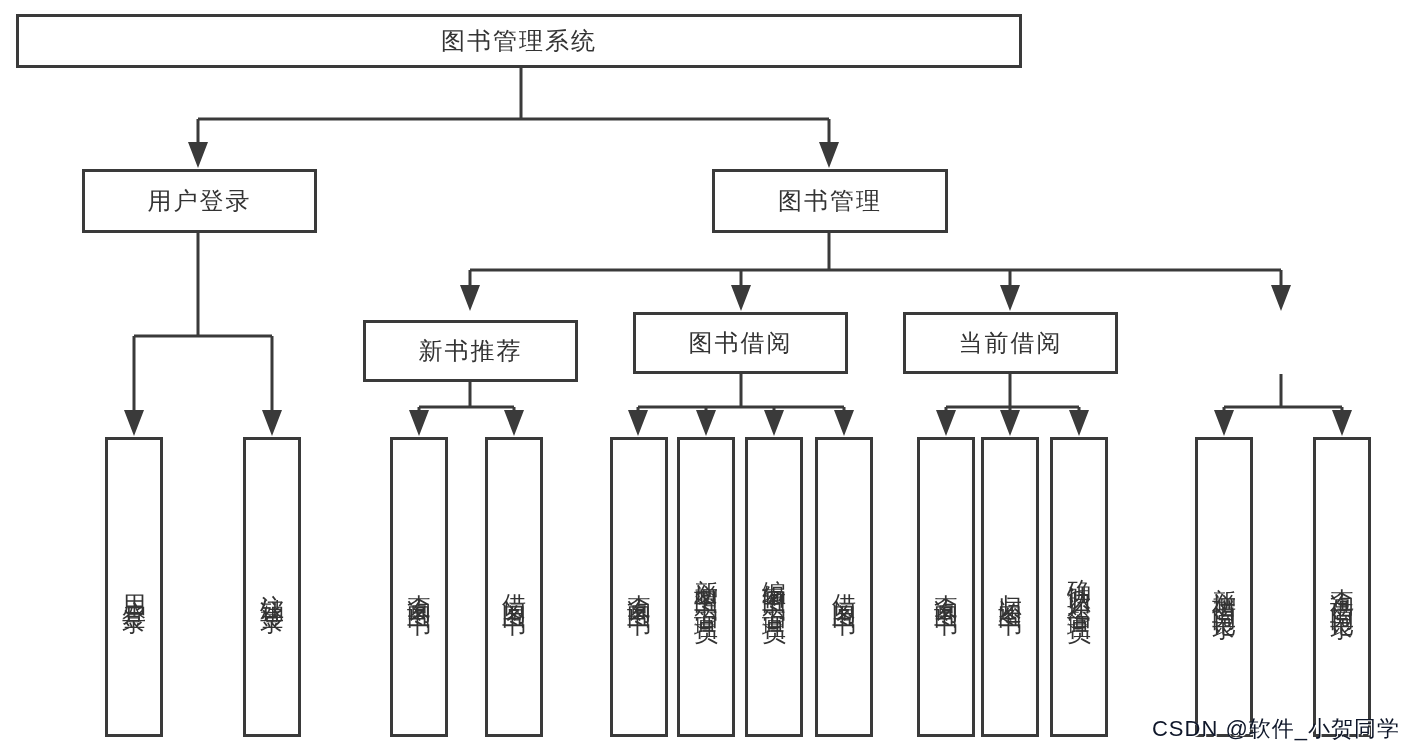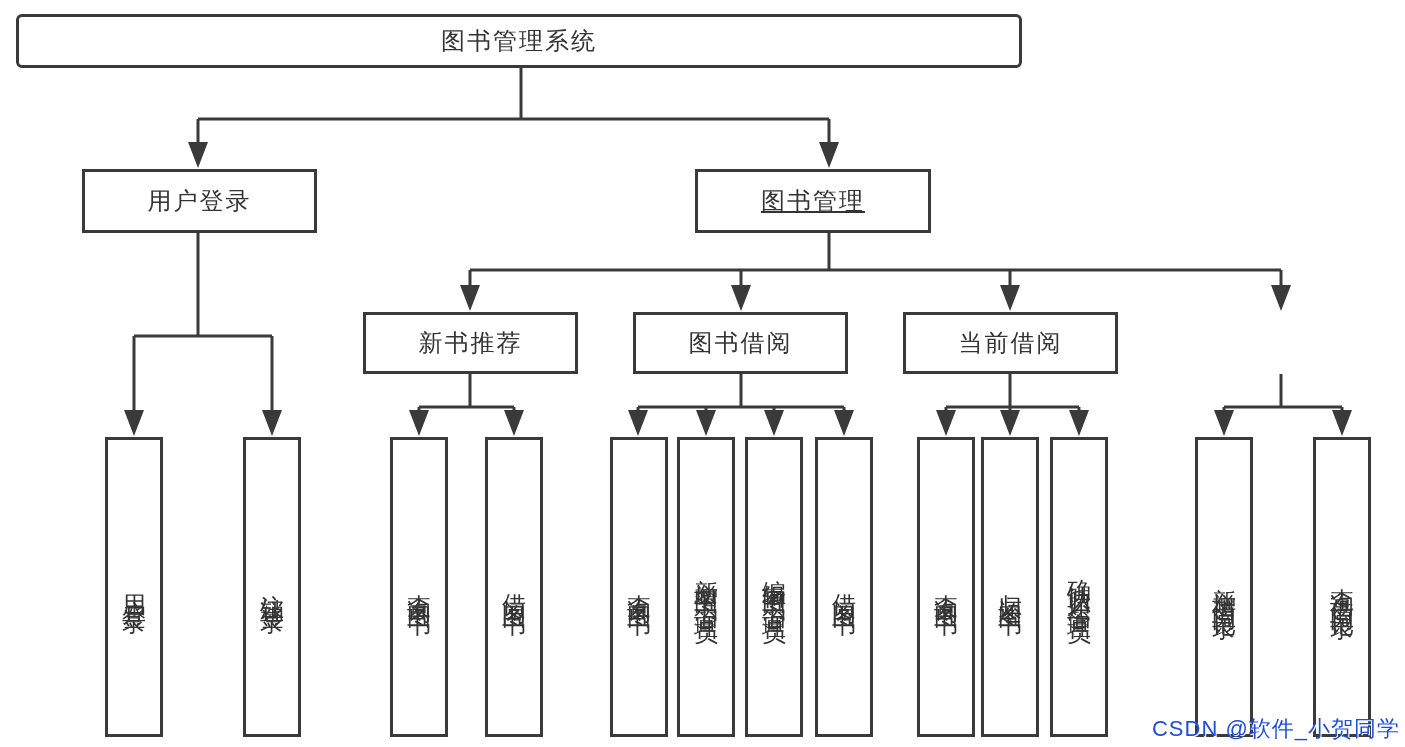--- a/index.html
+++ b/index.html
@@ -31,21 +31,21 @@
   .vbox .vtext{
     writing-mode:vertical-rl;
     text-orientation:mixed;
     font-size:24px;color:#333333;
     letter-spacing:6px;line-height:1;
     white-space:nowrap;
   }
   .watermark{
     position:absolute;
     right:5px;bottom:3px;
-    font-size:22px;color:#1d4ed8;
+    font-size:22px;color:#0f172a;
     letter-spacing:1px;
     text-shadow:1px 1px 0 #ffffff;
   }
 </style>
 </head>
 <body>
 
 <div class="canvas">
 
   <svg class="connectors" viewBox="0 0 1405 747" xmlns="http://www.w3.org/2000/svg">
@@ -73,26 +73,26 @@
              M1010,311 l-10,-26 h20 z M1281,311 l-10,-26 h20 z
              M134,436 l-10,-26 h20 z  M272,436 l-10,-26 h20 z
              M419,436 l-10,-26 h20 z  M514,436 l-10,-26 h20 z
              M638,436 l-10,-26 h20 z  M706,436 l-10,-26 h20 z
              M774,436 l-10,-26 h20 z  M844,436 l-10,-26 h20 z
              M946,436 l-10,-26 h20 z  M1010,436 l-10,-26 h20 z
              M1079,436 l-10,-26 h20 z M1224,436 l-10,-26 h20 z
              M1342,436 l-10,-26 h20 z"></path>
   </svg>
 
-  <div class="hbox" style="left:16px;top:14px;width:1006px;height:54px;border-radius:6px;">图书管理系统</div>
+  <div class="hbox" style="left:16px;top:14px;width:1006px;height:54px;">图书管理系统</div>
 
   <div class="hbox" style="left:82px;top:169px;width:235px;height:64px;">用户登录</div>
-  <div class="hbox" style="left:695px;top:169px;width:236px;height:64px;text-decoration:underline;">图书管理</div>
+  <div class="hbox" style="left:712px;top:169px;width:236px;height:64px;">图书管理</div>
 
-  <div class="hbox" style="left:363px;top:312px;width:215px;height:62px;text-align:right;">新书推荐</div>
+  <div class="hbox" style="left:363px;top:320px;width:215px;height:62px;text-align:right;">新书推荐</div>
   <div class="hbox" style="left:903px;top:312px;width:215px;height:62px;">当前借阅</div>
   <div class="hbox" style="left:633px;top:312px;width:215px;height:62px;">图书借阅</div>
 
   <div class="vbox" style="left:105px;">
     <span class="vtext">用户登录</span>
   </div>
   <div class="vbox" style="left:243px;">
     <span class="vtext">注销登录</span>
   </div>
 

